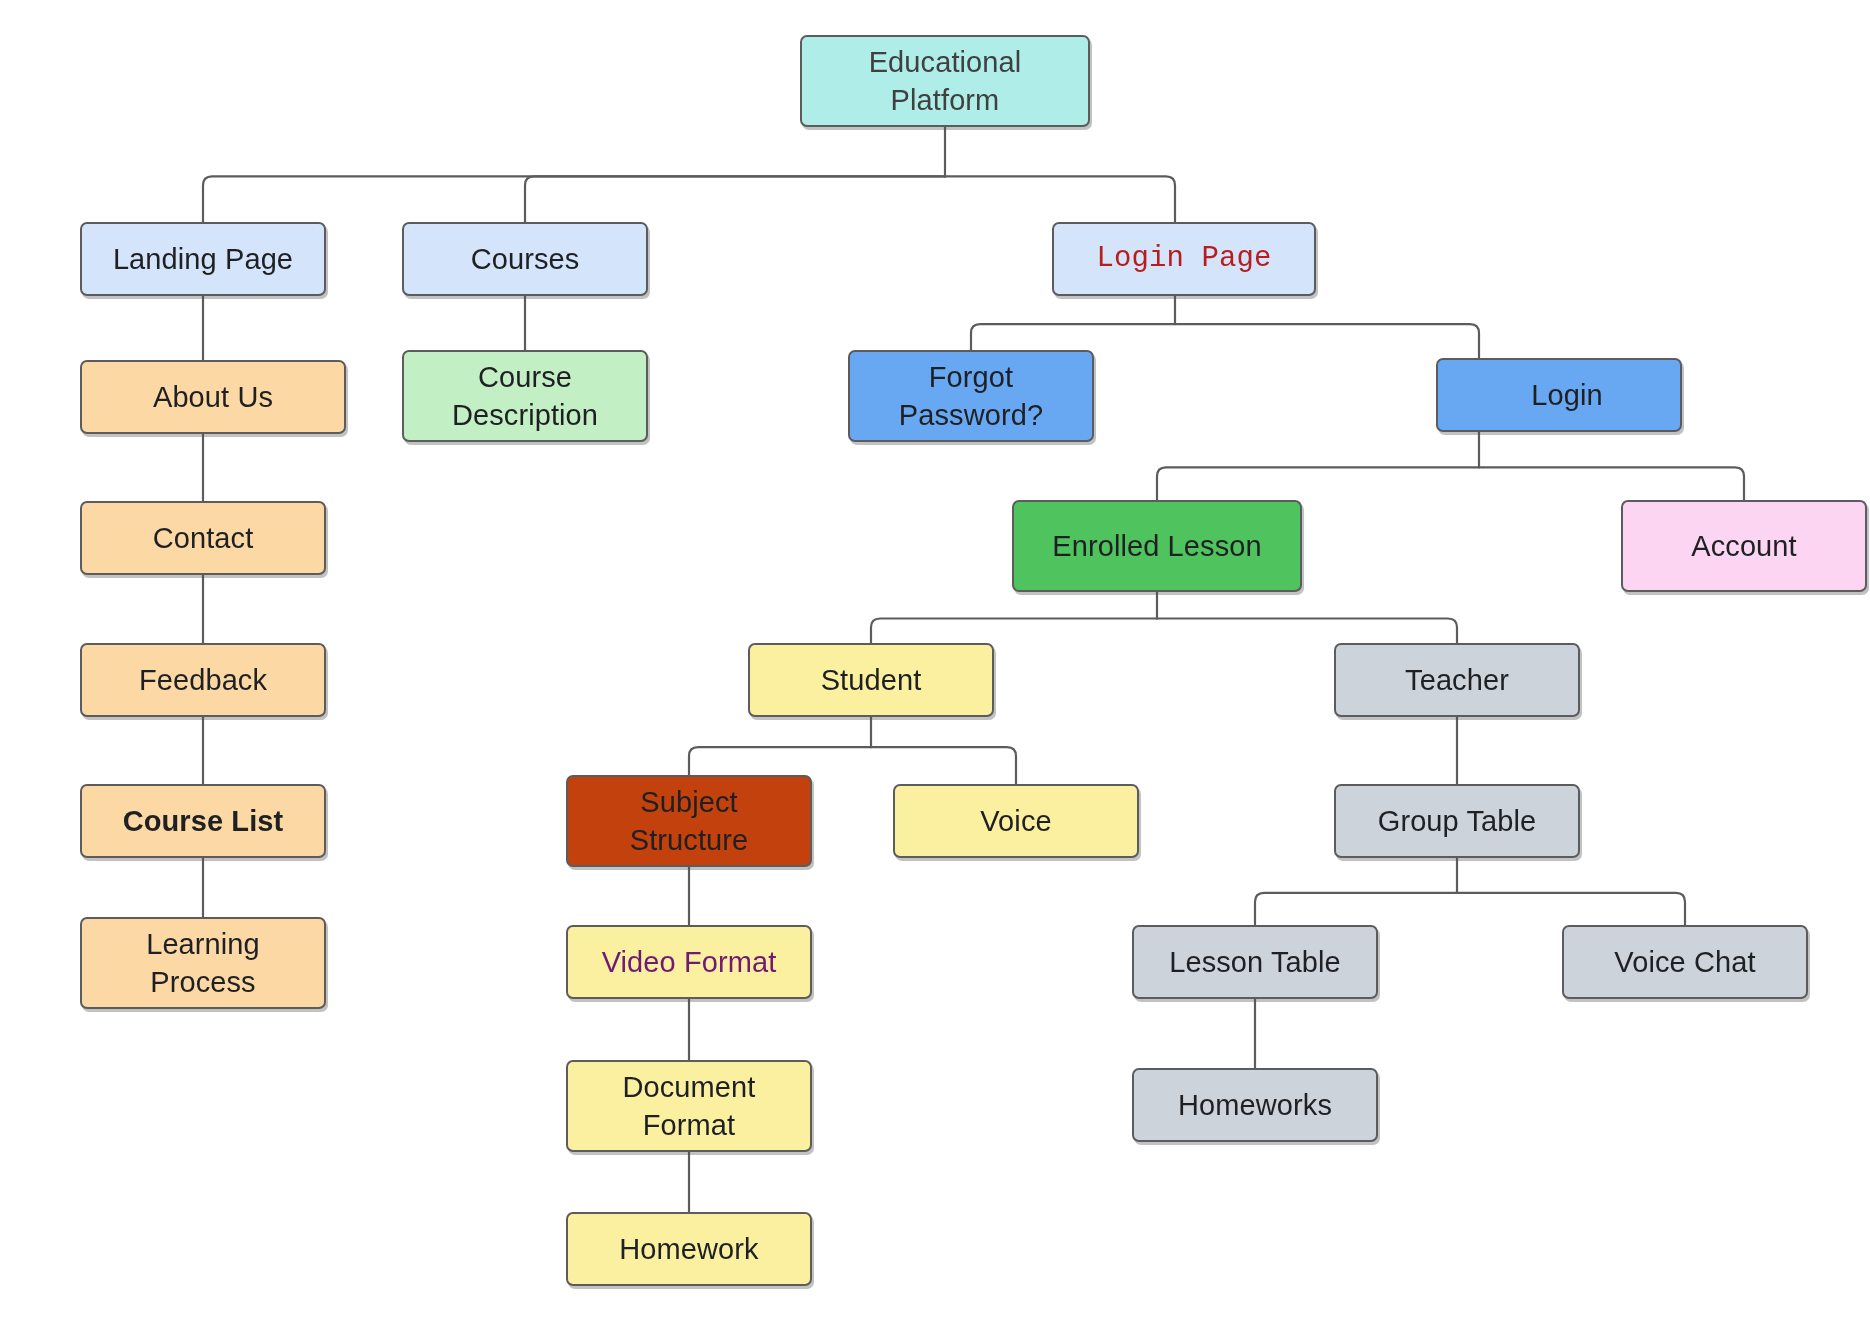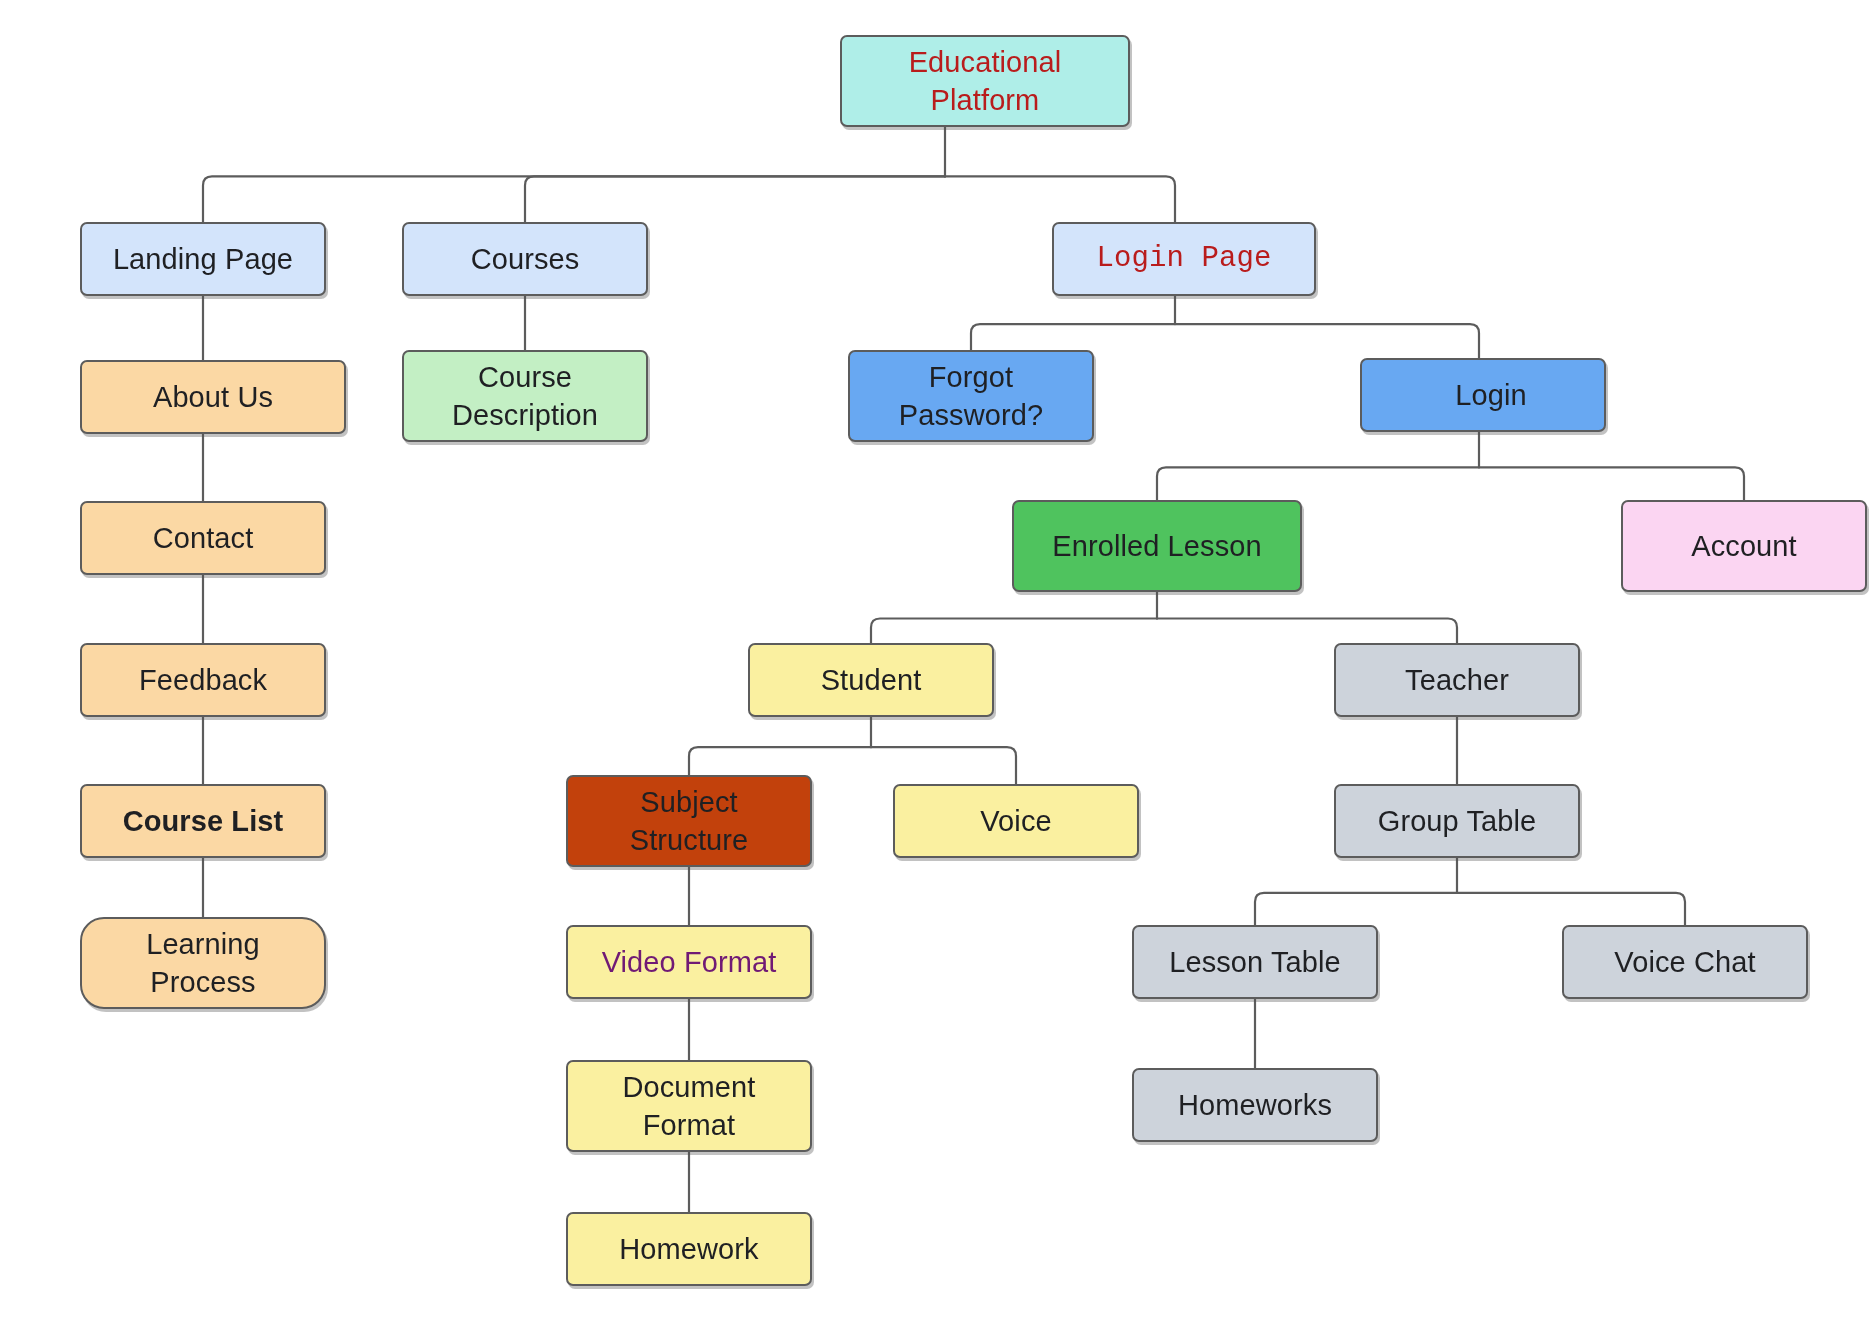--- a/index.html
+++ b/index.html
@@ -59,43 +59,43 @@
       <path d="M 203 858 L 203 917" fill="none" stroke="#5c5c5c" stroke-width="2.2" stroke-linecap="round" stroke-linejoin="round"></path>
       <path d="M 689 867 L 689 925" fill="none" stroke="#5c5c5c" stroke-width="2.2" stroke-linecap="round" stroke-linejoin="round"></path>
       <path d="M 1457 858 L 1457 892.84" fill="none" stroke="#5c5c5c" stroke-width="2.2" stroke-linecap="round" stroke-linejoin="round"></path>
       <path d="M 1457 892.84 L 1264 892.84 Q 1255 892.84 1255 901.84 L 1255 925" fill="none" stroke="#5c5c5c" stroke-width="2.2" stroke-linecap="round" stroke-linejoin="round"></path>
       <path d="M 1457 892.84 L 1676 892.84 Q 1685 892.84 1685 901.84 L 1685 925" fill="none" stroke="#5c5c5c" stroke-width="2.2" stroke-linecap="round" stroke-linejoin="round"></path>
       <path d="M 689 999 L 689 1060" fill="none" stroke="#5c5c5c" stroke-width="2.2" stroke-linecap="round" stroke-linejoin="round"></path>
       <path d="M 1255 999 L 1255 1068" fill="none" stroke="#5c5c5c" stroke-width="2.2" stroke-linecap="round" stroke-linejoin="round"></path>
       <path d="M 689 1152 L 689 1212" fill="none" stroke="#5c5c5c" stroke-width="2.2" stroke-linecap="round" stroke-linejoin="round"></path>
     </svg>
   <div id="node-layer">
-      <div class="node" style="left: 800px; top: 35px; width: 290px; height: 92px; background: rgb(175, 238, 232); border-color: rgb(92, 92, 92); color: #b91c1c; margin-left: 40px;">Educational
+      <div class="node" style="left: 800px; top: 35px; width: 290px; height: 92px; background: rgb(175, 238, 232); border-color: rgb(92, 92, 92); color: #404040;">Educational
 Platform</div>
       <div class="node" style="left: 80px; top: 222px; width: 246px; height: 74px; background: rgb(211, 228, 251); border-color: rgb(92, 92, 92); color: rgb(31, 32, 35);">Landing Page</div>
       <div class="node" style="left: 402px; top: 222px; width: 246px; height: 74px; background: rgb(211, 228, 251); border-color: rgb(92, 92, 92); color: rgb(31, 32, 35);">Courses</div>
       <div class="node" style="left: 1052px; top: 222px; width: 264px; height: 74px; background: rgb(211, 228, 251); border-color: rgb(92, 92, 92); color: #b91c1c; font-family: Liberation Mono, monospace;">Login Page</div>
       <div class="node" style="left: 80px; top: 360px; width: 266px; height: 74px; background: rgb(251, 216, 164); border-color: rgb(92, 92, 92); color: rgb(31, 32, 35);">About Us</div>
       <div class="node" style="left: 402px; top: 350px; width: 246px; height: 92px; background: rgb(195, 239, 196); border-color: rgb(92, 92, 92); color: rgb(31, 32, 35);">Course
 Description</div>
       <div class="node" style="left: 848px; top: 350px; width: 246px; height: 92px; background: rgb(104, 168, 242); border-color: rgb(92, 92, 92); color: rgb(31, 32, 35);">Forgot
 Password?</div>
-      <div class="node" style="left: 1360px; top: 358px; width: 246px; height: 74px; background: rgb(104, 168, 242); border-color: rgb(92, 92, 92); color: rgb(31, 32, 35); padding-left: 24px;">Login</div>
+      <div class="node" style="left: 1436px; top: 358px; width: 246px; height: 74px; background: rgb(104, 168, 242); border-color: rgb(92, 92, 92); color: rgb(31, 32, 35); padding-left: 24px;">Login</div>
       <div class="node" style="left: 80px; top: 501px; width: 246px; height: 74px; background: rgb(251, 216, 164); border-color: rgb(92, 92, 92); color: rgb(31, 32, 35);">Contact</div>
       <div class="node" style="left: 1012px; top: 500px; width: 290px; height: 92px; background: rgb(79, 195, 94); border-color: rgb(92, 92, 92); color: rgb(31, 32, 35);">Enrolled Lesson</div>
       <div class="node" style="left: 1621px; top: 500px; width: 246px; height: 92px; background: rgb(251, 213, 242); border-color: rgb(92, 92, 92); color: rgb(31, 32, 35);">Account</div>
       <div class="node" style="left: 80px; top: 643px; width: 246px; height: 74px; background: rgb(251, 216, 164); border-color: rgb(92, 92, 92); color: rgb(31, 32, 35);">Feedback</div>
       <div class="node" style="left: 748px; top: 643px; width: 246px; height: 74px; background: rgb(250, 240, 160); border-color: rgb(92, 92, 92); color: rgb(31, 32, 35);">Student</div>
       <div class="node" style="left: 1334px; top: 643px; width: 246px; height: 74px; background: rgb(205, 211, 219); border-color: rgb(92, 92, 92); color: rgb(31, 32, 35);">Teacher</div>
       <div class="node" style="left: 80px; top: 784px; width: 246px; height: 74px; background: rgb(251, 216, 164); border-color: rgb(92, 92, 92); color: rgb(31, 32, 35); font-weight: bold;">Course List</div>
       <div class="node" style="left: 566px; top: 775px; width: 246px; height: 92px; background: #c2410c; border-color: rgb(92, 92, 92); color: rgb(31, 32, 35);">Subject
 Structure</div>
       <div class="node" style="left: 893px; top: 784px; width: 246px; height: 74px; background: rgb(250, 240, 160); border-color: rgb(92, 92, 92); color: rgb(31, 32, 35);">Voice</div>
       <div class="node" style="left: 1334px; top: 784px; width: 246px; height: 74px; background: rgb(205, 211, 219); border-color: rgb(92, 92, 92); color: rgb(31, 32, 35);">Group Table</div>
-      <div class="node" style="left: 80px; top: 917px; width: 246px; height: 92px; background: rgb(251, 216, 164); border-color: rgb(92, 92, 92); color: rgb(31, 32, 35); border-radius: 24px;">Learning
+      <div class="node" style="left: 80px; top: 917px; width: 246px; height: 92px; background: rgb(251, 216, 164); border-color: rgb(92, 92, 92); color: rgb(31, 32, 35);">Learning
 Process</div>
       <div class="node" style="left: 566px; top: 925px; width: 246px; height: 74px; background: rgb(250, 240, 160); border-color: rgb(92, 92, 92); color: #701a75;">Video Format</div>
       <div class="node" style="left: 1132px; top: 925px; width: 246px; height: 74px; background: rgb(205, 211, 219); border-color: rgb(92, 92, 92); color: rgb(31, 32, 35);">Lesson Table</div>
       <div class="node" style="left: 1562px; top: 925px; width: 246px; height: 74px; background: rgb(205, 211, 219); border-color: rgb(92, 92, 92); color: rgb(31, 32, 35);">Voice Chat</div>
       <div class="node" style="left: 566px; top: 1060px; width: 246px; height: 92px; background: rgb(250, 240, 160); border-color: rgb(92, 92, 92); color: rgb(31, 32, 35);">Document
 Format</div>
       <div class="node" style="left: 1132px; top: 1068px; width: 246px; height: 74px; background: rgb(205, 211, 219); border-color: rgb(92, 92, 92); color: rgb(31, 32, 35);">Homeworks</div>
       <div class="node" style="left: 566px; top: 1212px; width: 246px; height: 74px; background: rgb(250, 240, 160); border-color: rgb(92, 92, 92); color: rgb(31, 32, 35);">Homework</div>
     </div>
 </div>

